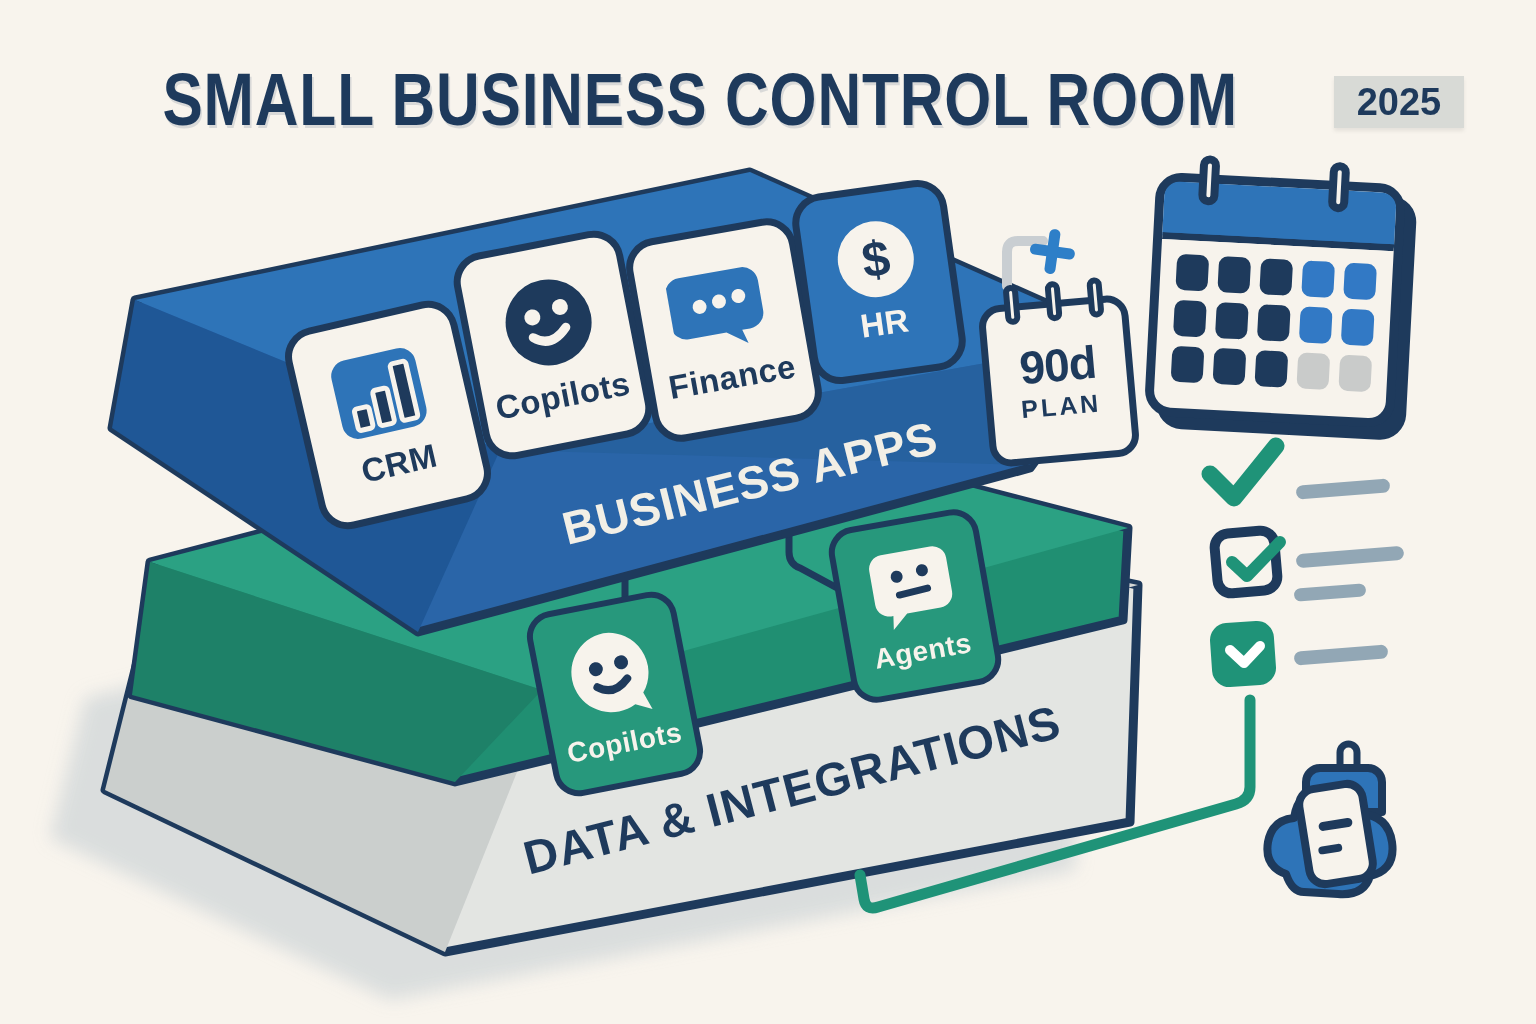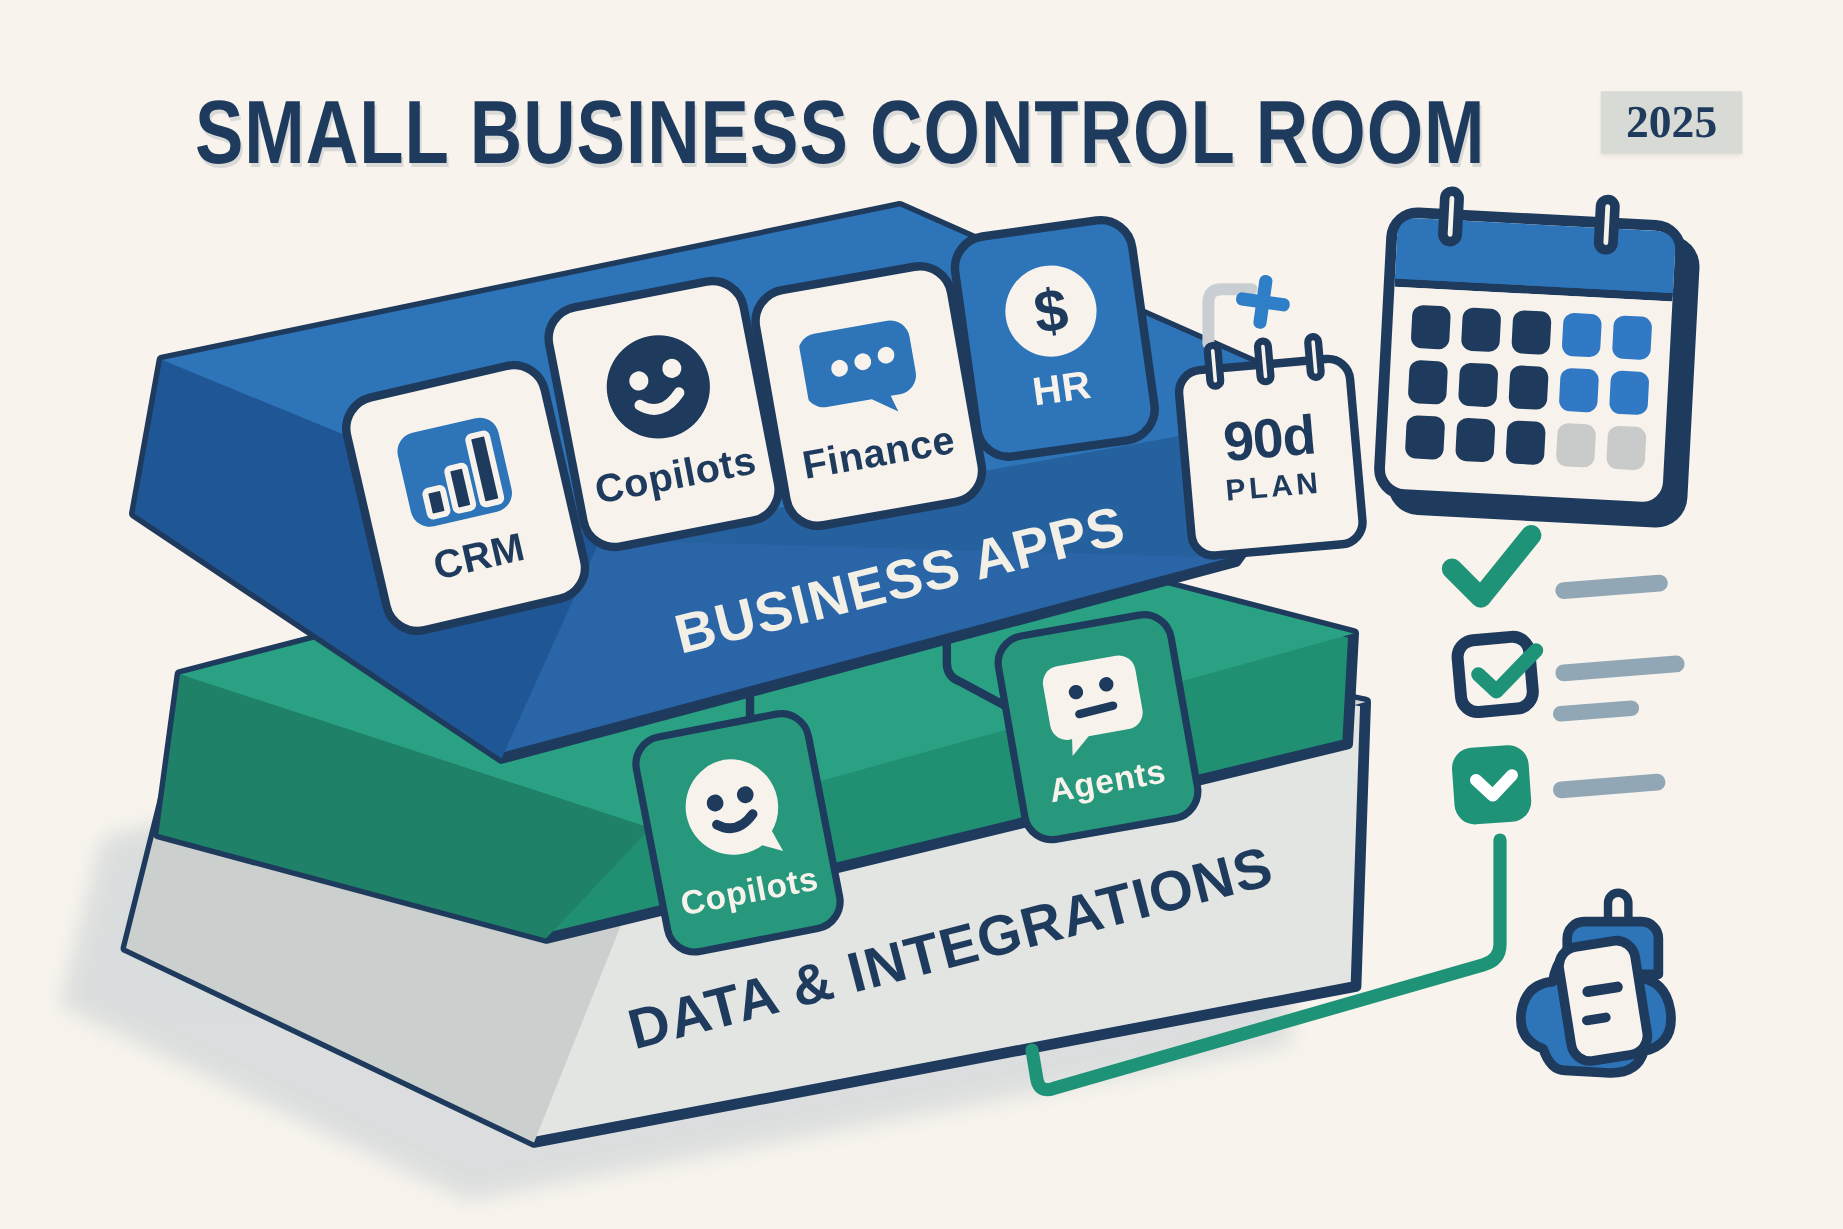--- a/index.html
+++ b/index.html
@@ -8,27 +8,27 @@
     --green-top:#2ba183; --green-front:#208f72; --green-bevel:#1e8168; --green-card:#27987c;
     --gray-top:#d4d7d5; --gray-front:#e3e5e2; --gray-bevel:#cbcfcd;
     --teal:#1f9378; --line-gray:#92a7b5; --badge:#d8dad6; --cal-blue:#3279c5; --plus-blue:#2e7fc8;
   }
   *{margin:0;padding:0;box-sizing:border-box;}
   html,body{width:1536px;height:1024px;overflow:hidden;}
   body{background:var(--bg);font-family:"Liberation Sans",sans-serif;position:relative;}
   .canvas{position:absolute;inset:0;width:1536px;height:1024px;}
 
   
-  .title-wrap{position:absolute;left:60px;top:70px;width:1260px;text-align:center;}
+  .title-wrap{position:absolute;left:60px;top:58px;width:1260px;text-align:center;}
   .title{display:inline-block;font-size:72px;font-weight:900;color:var(--navy);
          letter-spacing:1px;transform:scaleX(.84) scaleY(1.04);transform-origin:center;
          text-shadow:2px 3px 0 rgba(30,58,92,.14);white-space:nowrap;}
-  .year-badge{position:absolute;left:1334px;top:76px;width:118px;height:52px;background:var(--badge);
+  .year-badge{position:absolute;left:1334px;top:76px;width:130px;height:52px;background:var(--badge);
          border-radius:0;display:flex;align-items:center;justify-content:center;
-         font-size:38px;font-weight:800;color:var(--navy);box-shadow:0 3px 4px rgba(0,0,0,.08);font-family:Liberation Serif, serif;}
+         font-size:38px;font-weight:800;color:var(--navy);box-shadow:0 3px 4px rgba(0,0,0,.08);}
 
   
   .scene{position:absolute;left:0;top:0;}
 
   
   .layer-label{position:absolute;text-align:center;font-weight:800;white-space:nowrap;}
   .label-business{left:528px;top:456px;width:444px;transform:rotate(-14deg);
         font-size:46px;color:#f2efe6;letter-spacing:1px;}
   .label-data{left:492px;top:762px;width:600px;transform:rotate(-14.5deg);
         font-size:47px;color:var(--navy);letter-spacing:1px;}

